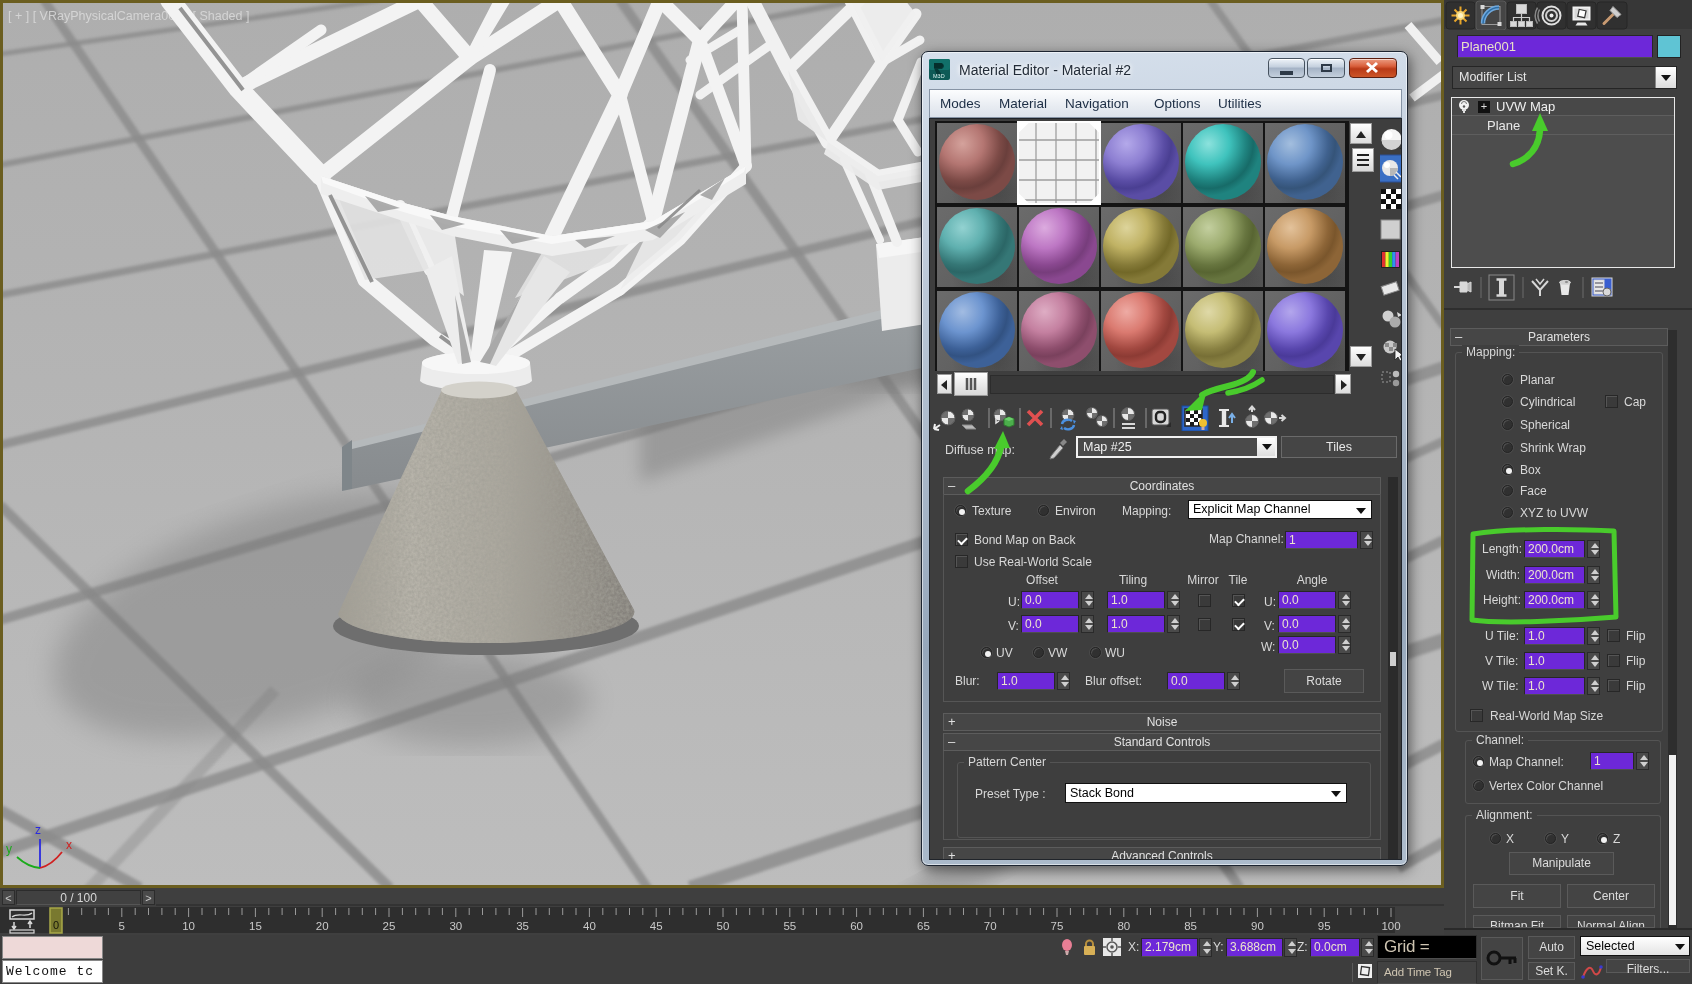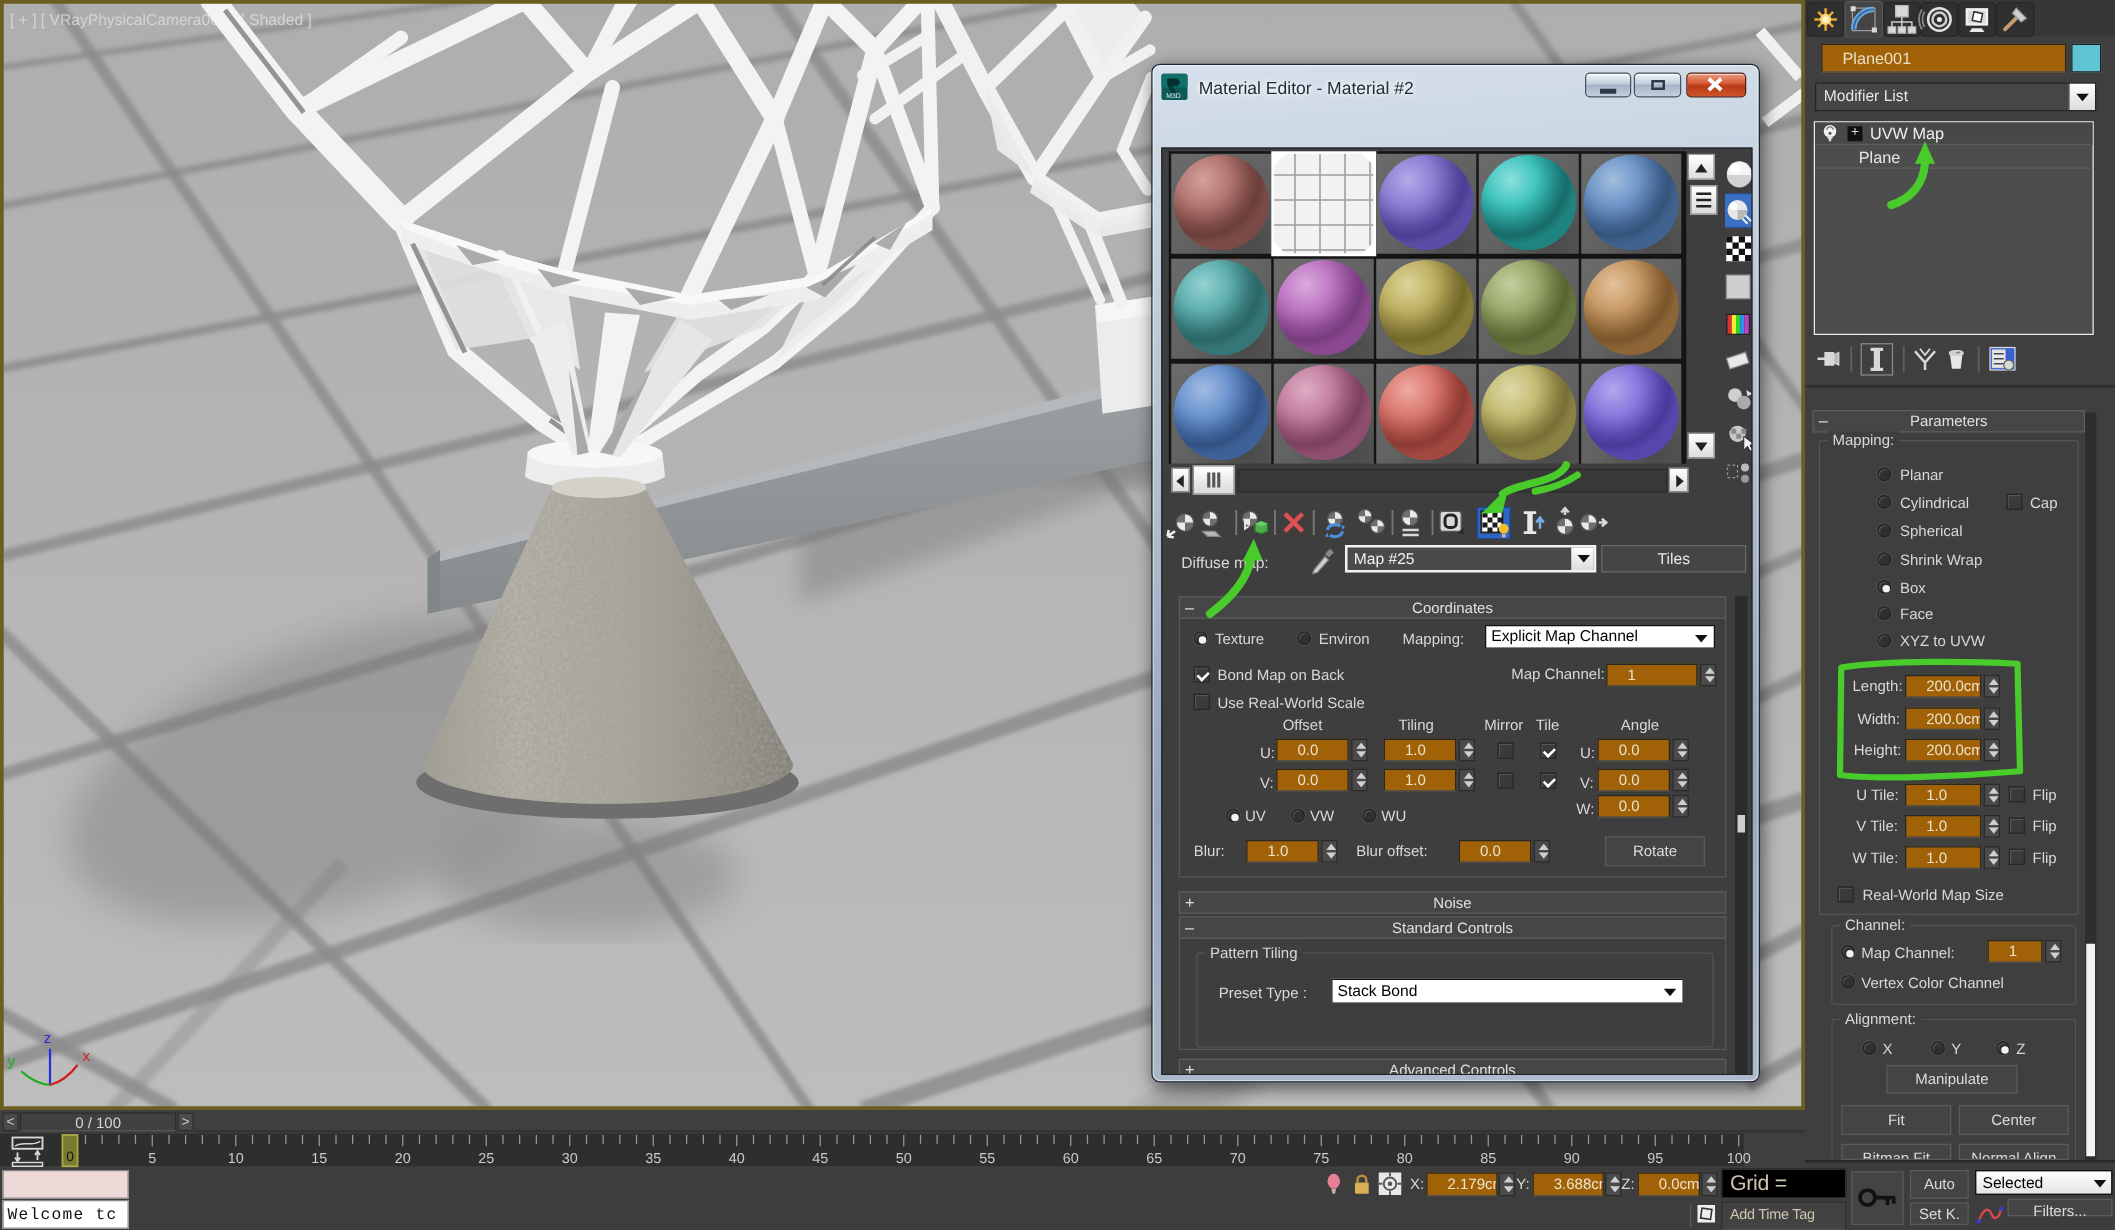--- a/index.html
+++ b/index.html
@@ -1,23 +1,23 @@
 <!DOCTYPE html>
 <html><head>
 <meta charset="utf-8">
 <style>
   * { margin:0; padding:0; box-sizing:border-box; }
   html,body { width:1692px; height:984px; overflow:hidden; background:#3d3d3d;
     font-family:"Liberation Sans", sans-serif; }
   #stage { position:relative; width:1692px; height:984px; }
   .abs { position:absolute; }
   
-  .fld { position:absolute; background:#a16207; border:1px solid #272727;
+  .fld { position:absolute; background:#6d28d9; border:1px solid #272727;
     border-bottom-color:#4f4f4f; color:#ece4cd; font-size:12px; line-height:15px;
-    padding:1px 16px; white-space:nowrap; overflow:hidden; }
+    padding:1px 3px; white-space:nowrap; overflow:hidden; }
   .lbl { position:absolute; color:#d8d8d8; font-size:12px; white-space:nowrap; }
   .spin { position:absolute; width:13px; background:#4a4a4a; border:1px solid #2a2a2a; }
   .spin:before, .spin:after { content:""; position:absolute; left:2.5px;
     border-left:4px solid transparent; border-right:4px solid transparent; }
   .spin:before { top:2px;  border-bottom:5px solid #cfcfcf; }
   .spin:after  { bottom:2px; border-top:5px solid #cfcfcf; }
   .cb { position:absolute; width:13px; height:13px; background:#3a3a3a;
     border:1px solid #272727; box-shadow:inset 1px 1px 0 #555; }
   .cb.on:before { content:""; position:absolute; left:2px; top:3px; width:7px; height:4px;
     border-left:2px solid #fff; border-bottom:2px solid #fff; transform:rotate(-45deg); }
@@ -654,20 +654,27 @@
       <div class="abs" style="left:11px;top:12px;width:13px;height:3.5px;background:#2e3a48;"></div>
       </div>
     <div class="abs" style="left:385px;top:6px;width:38px;height:20px;background:linear-gradient(#eef3f9,#c3cfdd 45%,#a4b2c5 50%,#c4d0dd);border:1px solid #46525f;border-radius:4px;box-shadow:inset 0 1px 0 #fff;">
       <div class="abs" style="left:13px;top:5px;width:11px;height:8px;border:2px solid #2e3a48;"></div>
       </div>
     <div class="abs" style="left:427px;top:6px;width:48px;height:20px;background:linear-gradient(#eb9c82,#d95f3b 40%,#b93a17 55%,#cc5528);border:1px solid #5a1e10;border-radius:4px;box-shadow:inset 0 1px 0 rgba(255,255,255,0.6);">
       <svg width="46" height="18">
           <path d="M17,4 L27,13 M27,4 L17,13" stroke="#fff" stroke-width="3"></path>
         </svg></div>
 
+    <div class="abs" style="left:7px;top:37px;width:473px;height:29px;background:linear-gradient(#fcfdfe,#e8ecf2 60%,#dde3eb);border:1px solid #8794a5;font-size:13.5px;color:#1c2d44;">
+      <span class="abs" style="left:10px;top:6px;">Modes</span>
+      <span class="abs" style="left:69px;top:6px;">Material</span>
+      <span class="abs" style="left:135px;top:6px;">Navigation</span>
+      <span class="abs" style="left:224px;top:6px;">Options</span>
+      <span class="abs" style="left:288px;top:6px;">Utilities</span>
+    </div>
 
     <div class="abs" style="left:7px;top:66px;width:473px;height:742px;background:#3e3e3e;border:1px solid #20242a;overflow:hidden;">
 
       <div class="abs" style="left:5px;top:2px;width:414px;height:250px;background:#141414;"></div>
       <div class="abs" style="left:7px;top:4px;width:80px;height:80px;background:radial-gradient(circle 70px at 72% 85%, rgba(30,30,30,0.32), rgba(30,30,30,0) 62%),linear-gradient(135deg,#6b6b6b,#5a5a5a);">
         <div class="abs" style="left:2px;top:1px;width:76px;height:76px;border-radius:50%;
              background:radial-gradient(circle 52px at 31% 26%, #d4a29c 0%, #b47672 40%, #7c4a46 72%, #6a3f3c 86%, #7c4a46 100%);"></div>
       </div>
       <div class="abs" style="left:87px;top:2px;width:84px;height:84px;background:#fff;"></div>
       <div class="abs" style="left:89px;top:4px;width:80px;height:80px;background:#f2f2f2;
@@ -987,21 +994,21 @@
       <div class="fld" style="left:67px;top:553px;width:58px;height:18px;">1.0</div>
       <div class="spin" style="left:127px;top:553px;height:18px;"></div>
       <div class="lbl" style="left:155px;top:555px;">Blur offset:</div>
       <div class="fld" style="left:237px;top:553px;width:58px;height:18px;">0.0</div>
       <div class="spin" style="left:297px;top:553px;height:18px;"></div>
       <div class="btn" style="left:354px;top:550px;width:80px;height:24px;line-height:22px;">Rotate</div>
       <div class="rollhdr" style="left:13px;top:594px;width:438px;"><em>+</em>Noise</div>
       <div class="rollhdr" style="left:13px;top:614px;width:438px;"><em>–</em>Standard Controls</div>
       <div class="abs" style="left:13px;top:632px;width:438px;height:89px;border:1px solid #565656;border-top:none;"></div>
       <div class="grp" style="left:27px;top:643px;width:414px;height:76px;">
-          <span>Pattern Tiling</span>
+          <span>Pattern Center</span>
         </div>
       <div class="lbl" style="left:45px;top:668px;">Preset Type :</div>
       <div class="wcombo" style="left:135px;top:664px;width:282px;height:20px;font-size:12.5px;line-height:18px;">Stack Bond</div>
       <div class="rollhdr" style="left:13px;top:728px;width:438px;"><em>+</em>Advanced Controls</div>
       <div class="abs" style="left:458px;top:358px;width:10px;height:384px;background:#2b2b2b;"></div>
       <div class="abs" style="left:460px;top:533px;width:6px;height:14px;background:#cfcfcf;"></div>
     </div>
   </div>
 
   <svg id="annot" class="abs" style="left:0;top:0;z-index:60;pointer-events:none;" width="1692" height="984">

